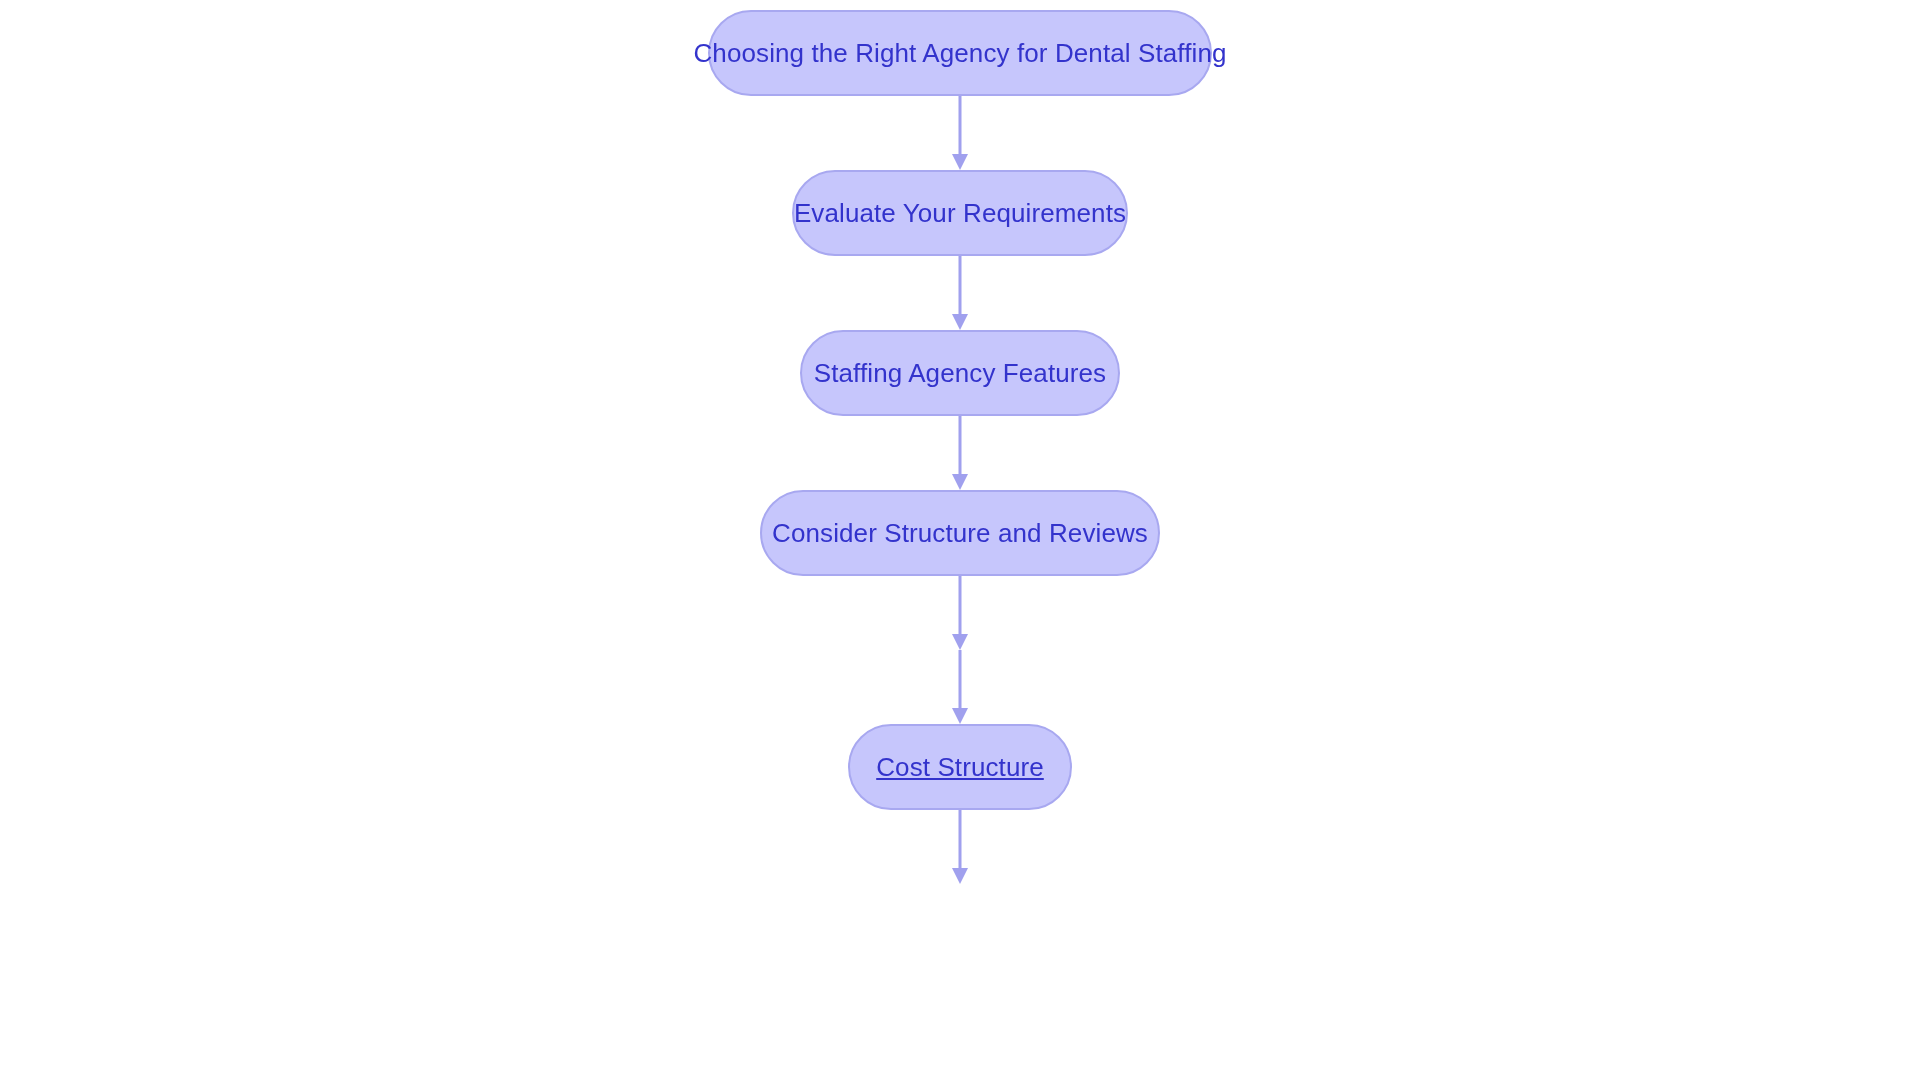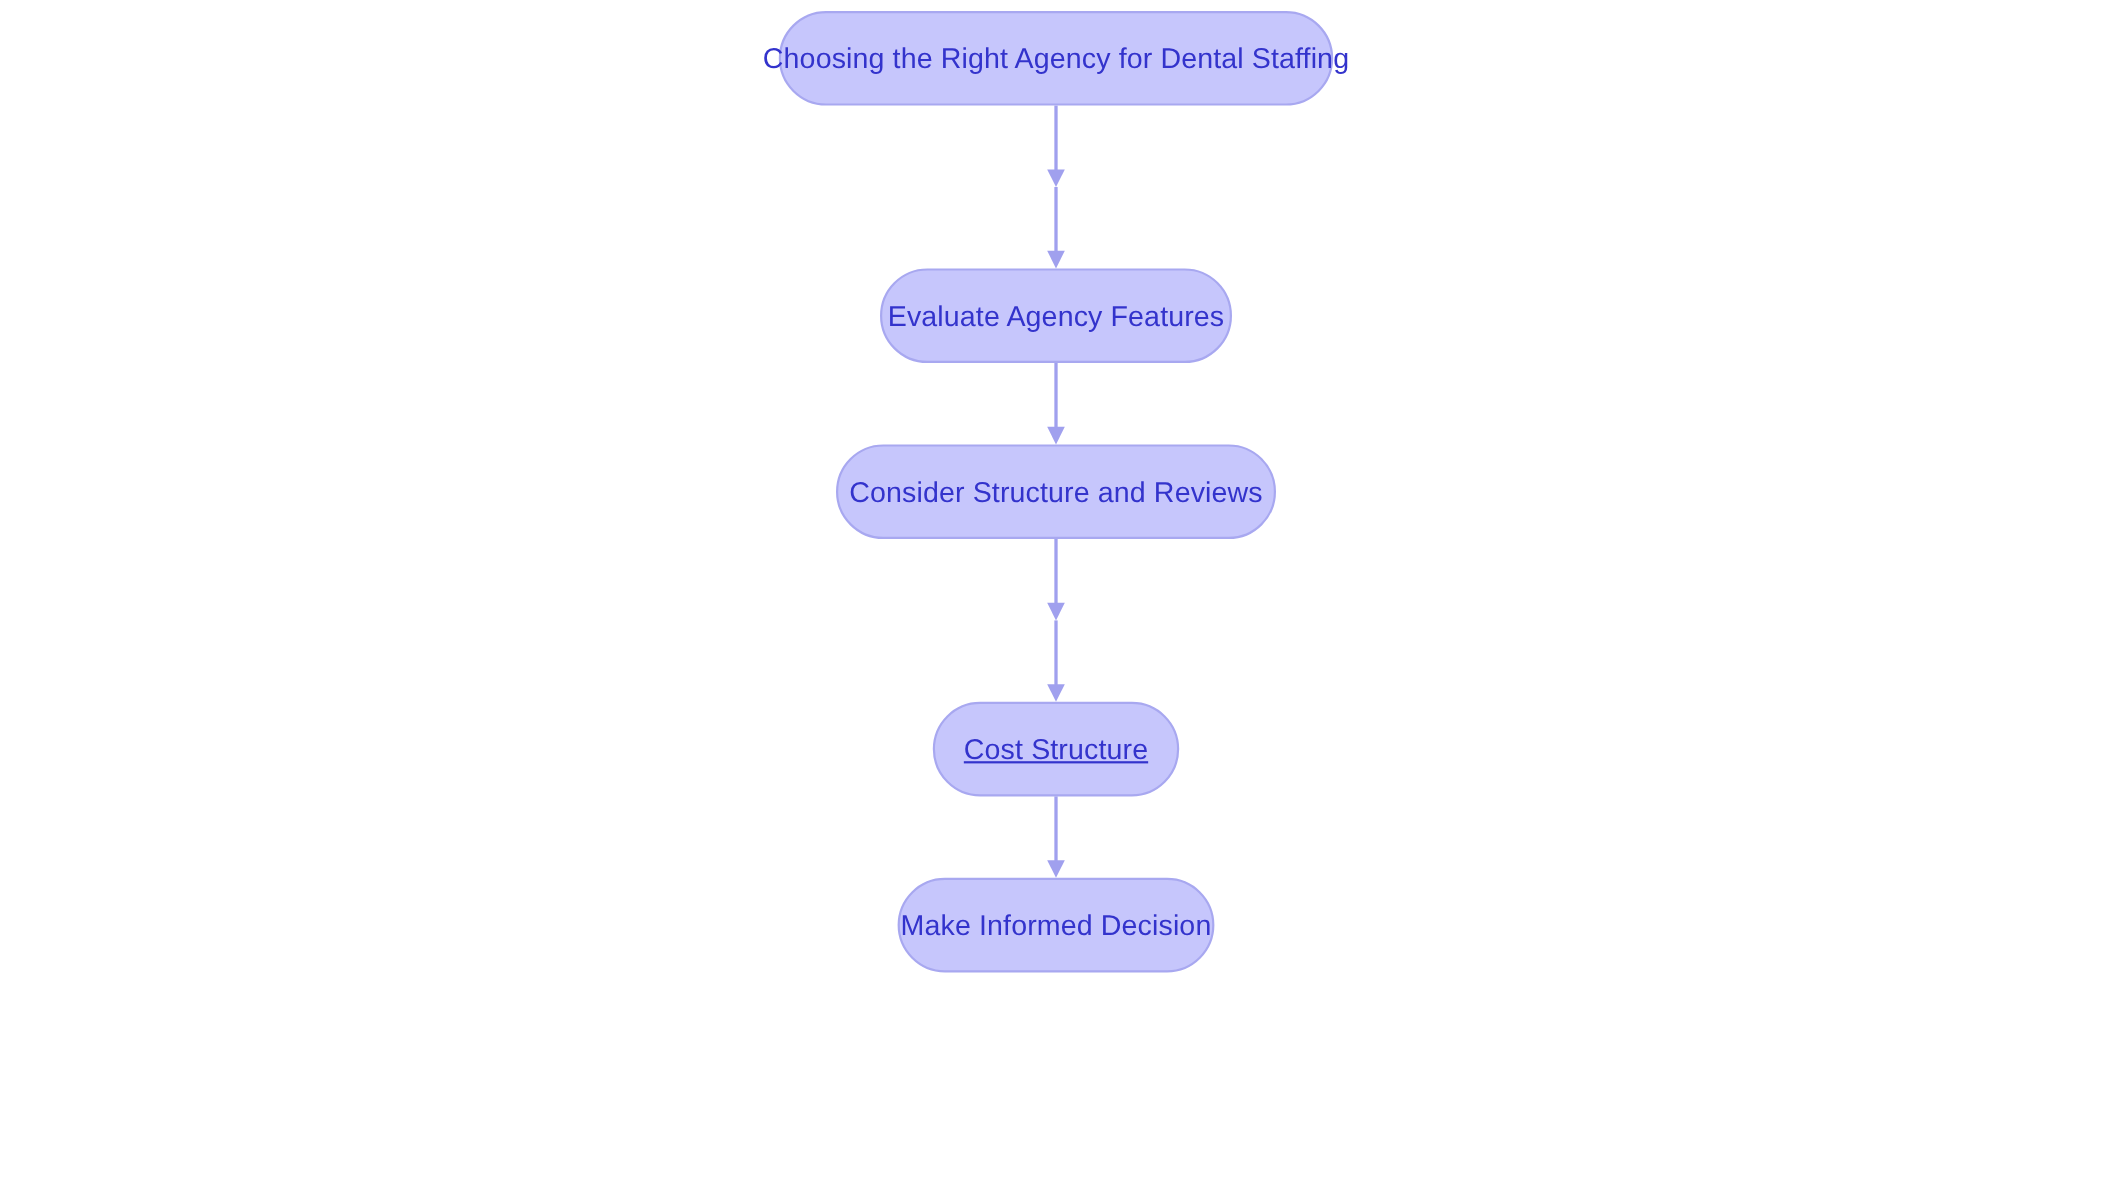--- a/index.html
+++ b/index.html
@@ -95,28 +95,31 @@
 
     <div class="node" style="width:504px;">
       <span class="node-label">Choosing the Right Agency for Dental Staffing</span>
     </div>
 
     <div class="connector">
       <div class="stem"></div>
       <div class="head"></div>
     </div>
 
+    <div class="node" style="width:336px;">
+      <span class="node-label">Evaluate Your Requirements</span>
+    </div>
 
     <div class="connector">
       <div class="stem"></div>
       <div class="head"></div>
     </div>
 
     <div class="node" style="width:320px;">
-      <span class="node-label">Evaluate Agency Features</span>
+      <span class="node-label">Staffing Agency Features</span>
     </div>
 
     <div class="connector">
       <div class="stem"></div>
       <div class="head"></div>
     </div>
 
     <div class="node" style="width:400px;">
       <span class="node-label">Consider Structure and Reviews</span>
     </div>
@@ -134,18 +137,15 @@
 
     <div class="node" style="width:224px;text-decoration:underline;">
       <span class="node-label">Cost Structure</span>
     </div>
 
     <div class="connector">
       <div class="stem"></div>
       <div class="head"></div>
     </div>
 
-    <div class="node" style="width:288px;">
-      <span class="node-label">Make Informed Decision</span>
-    </div>
 
   </div>
 </div>
 
 </body></html>

